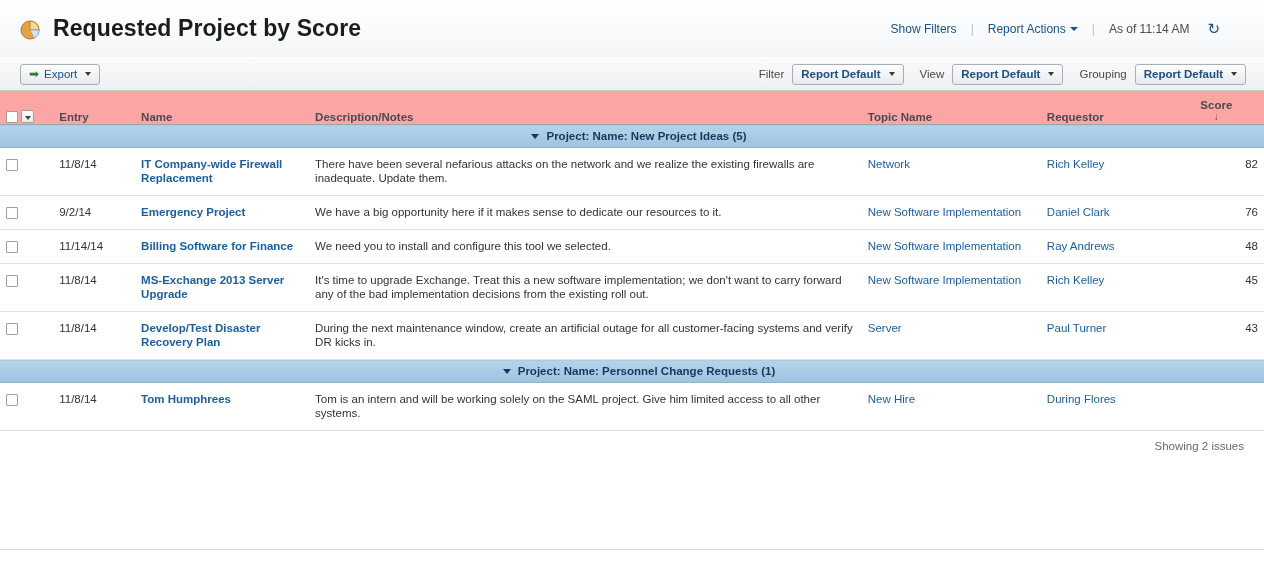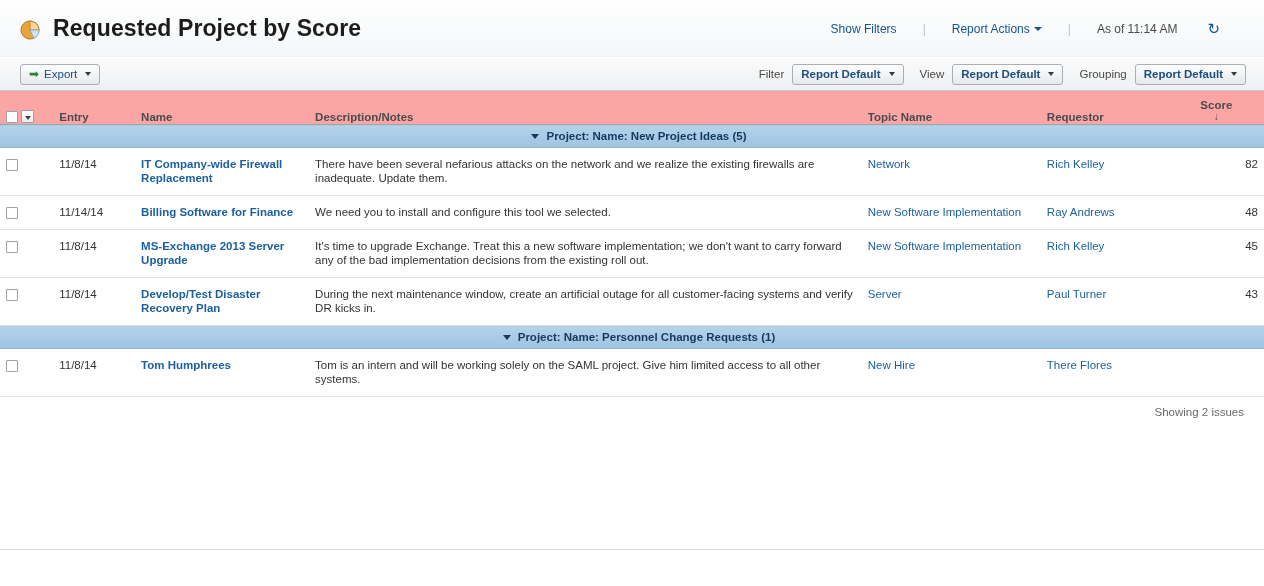--- a/index.html
+++ b/index.html
@@ -40,21 +40,21 @@
   .page-title {
     font-size: 23px;
     font-weight: bold;
     color: #1c1c1c;
     letter-spacing: 0.1px;
   }
   .header-right {
     margin-left: auto;
     display: flex;
     align-items: center;
-    gap: 16px;
+    gap: 4px;
     font-size: 12px;
     color: #5a5a5a;
     padding-right: 26px;
   }
   .header-link {
     color: #15558c;
     text-decoration: none;
     cursor: pointer;
     padding: 0 10px;
   }
@@ -377,20 +377,29 @@
         <tr class="data-row">
           <td class="c-check"><span class="chk"></span></td>
           <td class="c-entry">11/8/14</td>
           <td><a class="lnk name-lnk">IT Company-wide Firewall Replacement</a></td>
           <td>There have been several nefarious attacks on the network and we realize the existing firewalls are inadequate. Update them.</td>
           <td><a class="lnk">Network</a></td>
           <td><a class="lnk">Rich Kelley</a></td>
           <td class="c-score">82</td>
         </tr>
 
+        <tr class="data-row">
+          <td class="c-check"><span class="chk"></span></td>
+          <td class="c-entry">9/2/14</td>
+          <td><a class="lnk name-lnk">Emergency Project</a></td>
+          <td>We have a big opportunity here if it makes sense to dedicate our resources to it.</td>
+          <td><a class="lnk">New Software Implementation</a></td>
+          <td><a class="lnk">Daniel Clark</a></td>
+          <td class="c-score">76</td>
+        </tr>
 
         <tr class="data-row">
           <td class="c-check"><span class="chk"></span></td>
           <td class="c-entry">11/14/14</td>
           <td><a class="lnk name-lnk">Billing Software for Finance</a></td>
           <td>We need you to install and configure this tool we selected.</td>
           <td><a class="lnk">New Software Implementation</a></td>
           <td><a class="lnk">Ray Andrews</a></td>
           <td class="c-score">48</td>
         </tr>
@@ -420,21 +429,21 @@
             <span class="grp-caret"></span><span>Project: Name: Personnel Change Requests (1)</span>
           </td>
         </tr>
 
         <tr class="data-row">
           <td class="c-check"><span class="chk"></span></td>
           <td class="c-entry">11/8/14</td>
           <td><a class="lnk name-lnk">Tom Humphrees</a></td>
           <td>Tom is an intern and will be working solely on the SAML project. Give him limited access to all other systems.</td>
           <td><a class="lnk">New Hire</a></td>
-          <td><a class="lnk">There Flores</a></td>
+          <td><a class="lnk">During Flores</a></td>
           <td class="c-score"></td>
         </tr>
 
       </tbody>
     </table>
 
     <div class="footer">
       <span>Showing 2 issues</span>
     </div>
   </div>

